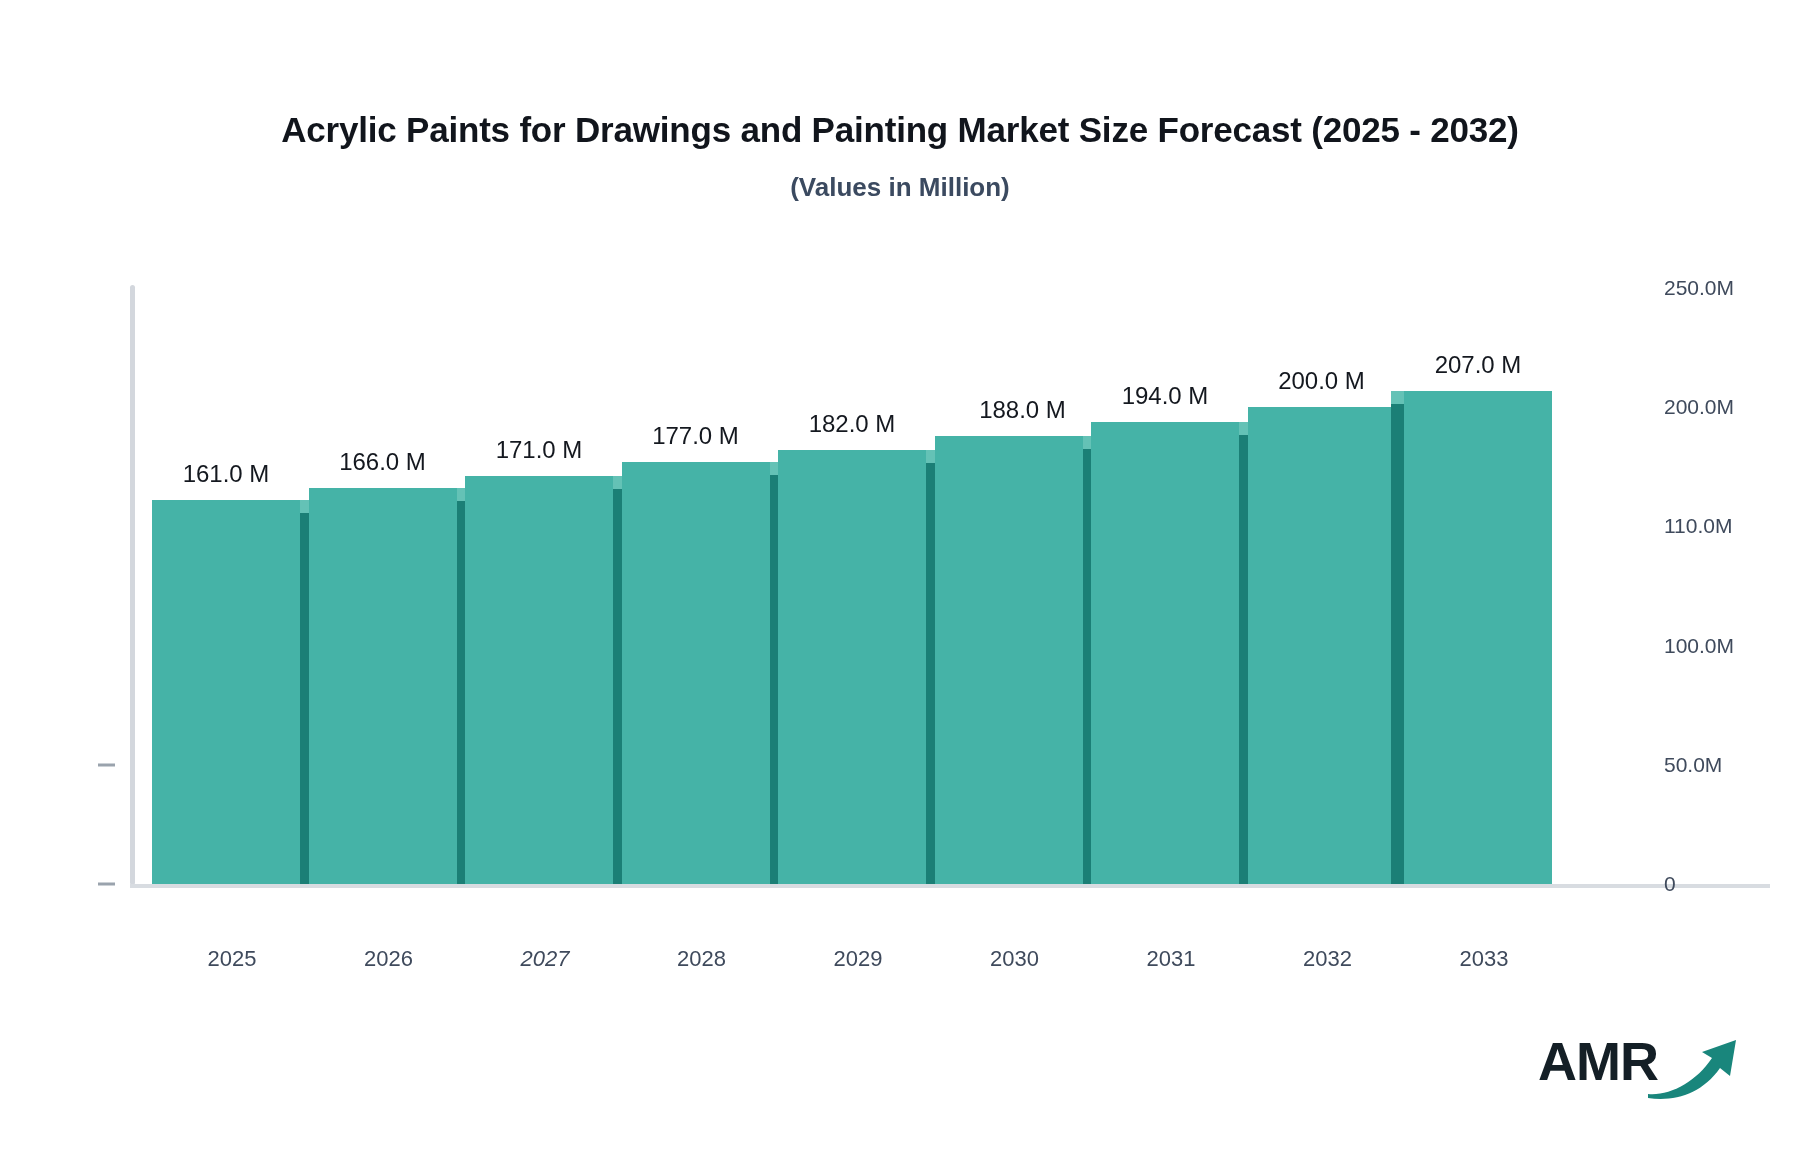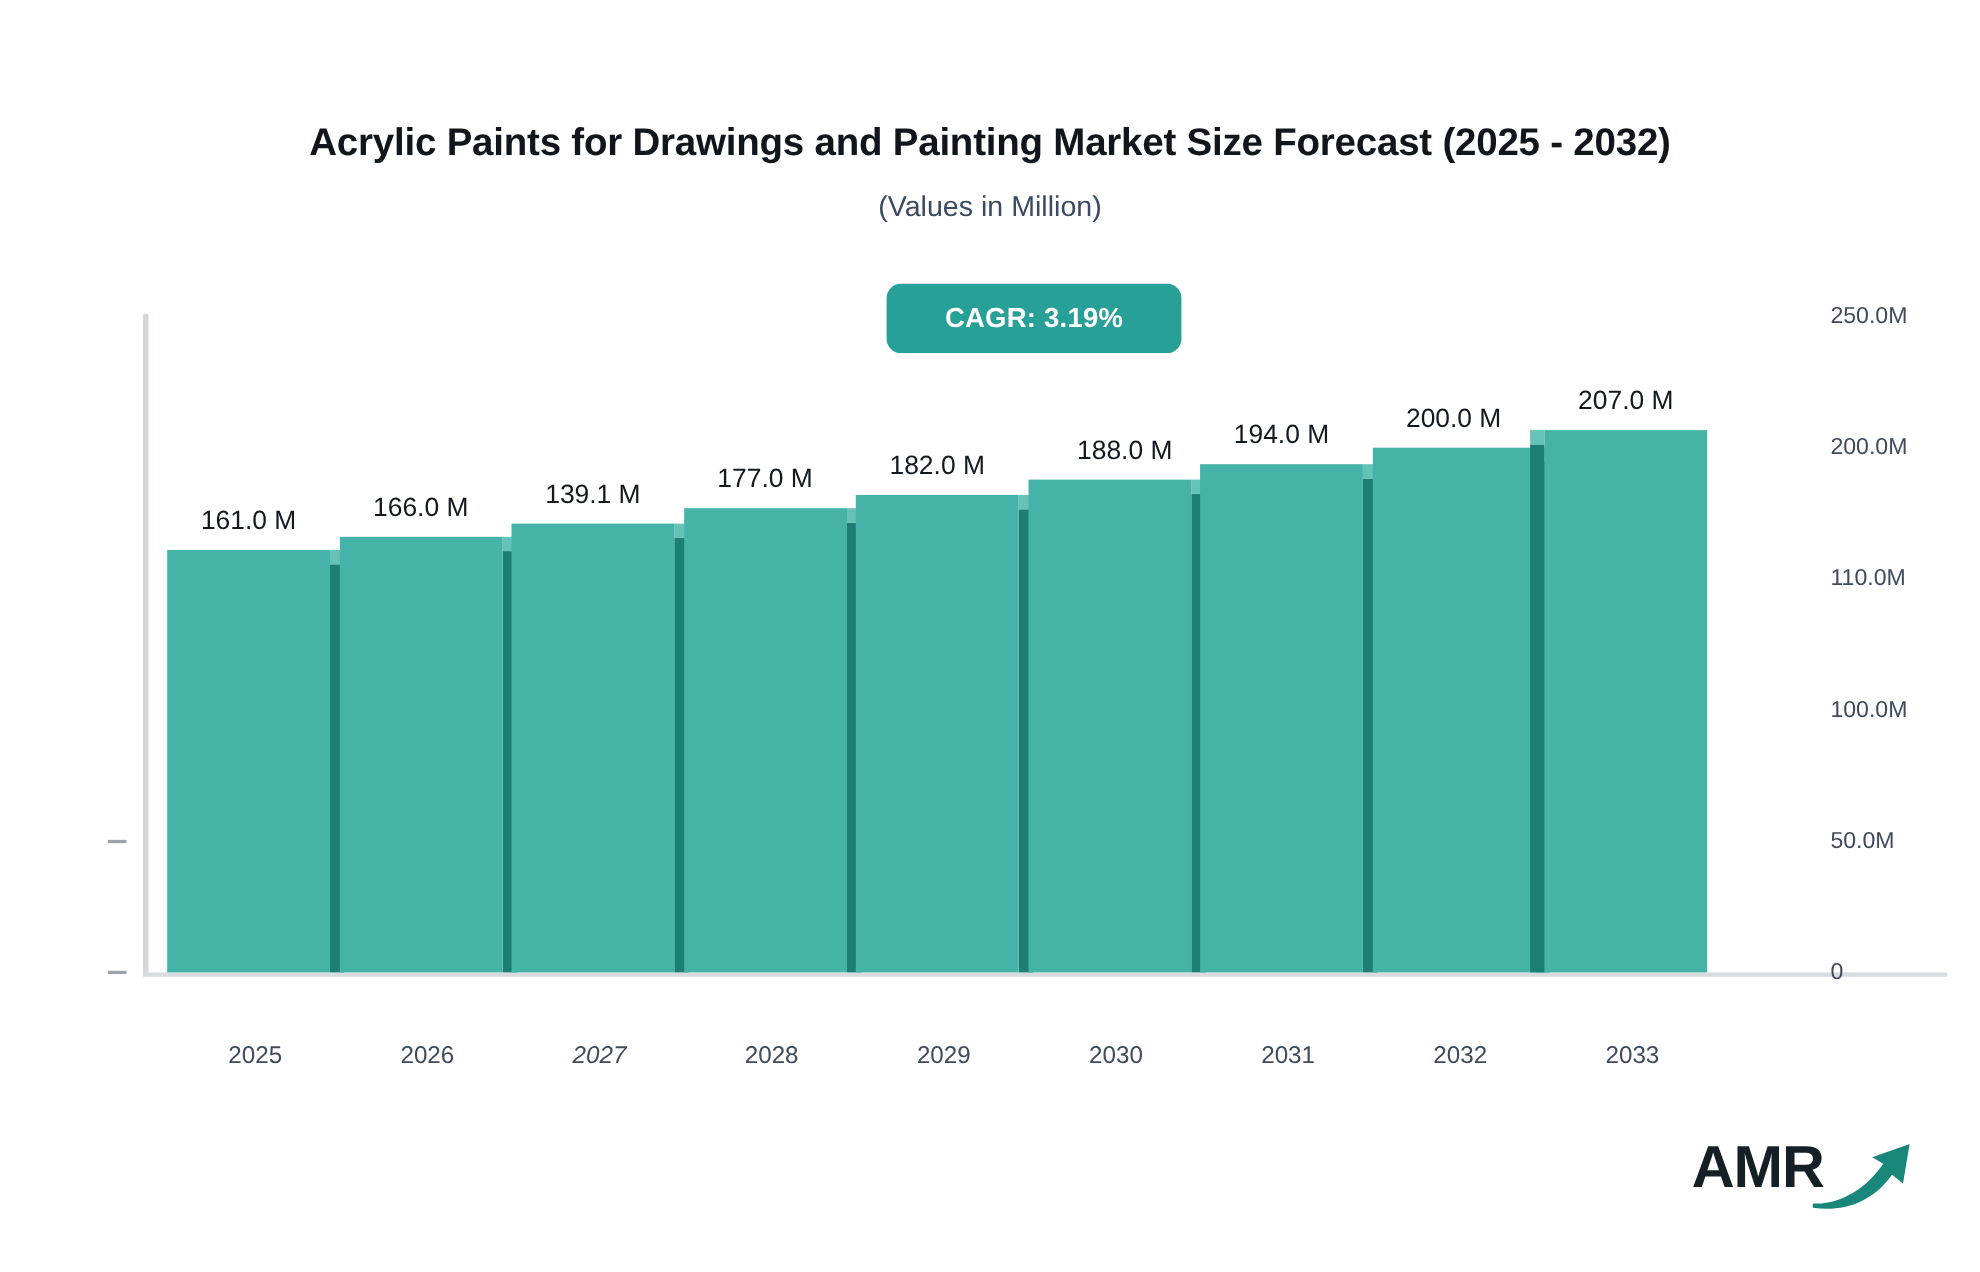--- a/index.html
+++ b/index.html
@@ -36,21 +36,21 @@
     letter-spacing: -0.2px;
     white-space: nowrap;
   }
   .chart-subtitle {
     position: absolute;
     left: 0;
     top: 172px;
     width: 1800px;
     text-align: center;
     font-size: 26px;
-    font-weight: normal;
+    font-weight: bold;
     color: #3b4a60;
   }
 
   
   .cagr-badge {
     position: absolute;
     left: 806px;
     top: 258px;
     width: 268px;
     height: 63px;
@@ -178,21 +178,20 @@
   }
 </style>
 </head>
 <body>
 
 <div id="page">
 
   <div class="chart-title">Acrylic Paints for Drawings and Painting Market Size Forecast (2025 - 2032)</div>
   <div class="chart-subtitle">(Values in Million)</div>
 
-  <div class="cagr-badge">CAGR: 3.19%</div>
 
   <div id="plot">
     <div class="y-axis-line"></div>
     <div class="x-axis-line"></div>
 
   <div class="y-label" style="top: 884px;">0</div>
       <div class="y-tick-dash" style="top: 884px;"></div>
       <div class="y-label" style="top: 764.8px;">50.0M</div>
       <div class="y-tick-dash" style="top: 764.8px;"></div>
       <div class="y-label" style="top: 645.6px;">100.0M</div>
@@ -210,21 +209,21 @@
         <div class="bar-side-right" style="left: 456.5px; top: 501.256px; width: 13px; height: 382.744px;"></div>
         <div class="bar-top" style="left: 456.5px; top: 488.256px; width: 13px; height: 13px;"></div>
         <div class="bar-front" style="left: 308.5px; top: 488.256px; width: 148px; height: 395.744px;"></div>
         <div class="bar-value" style="left: 382.5px; top: 448.256px;">166.0 M</div>
       </div>
       <div class="x-label" style="left: 388.5px;">2026</div>
       <div class="bar-group">
         <div class="bar-side-right" style="left: 613px; top: 489.336px; width: 13px; height: 394.664px;"></div>
         <div class="bar-top" style="left: 613px; top: 476.336px; width: 13px; height: 13px;"></div>
         <div class="bar-front" style="left: 465px; top: 476.336px; width: 148px; height: 407.664px;"></div>
-        <div class="bar-value" style="left: 539px; top: 436.336px;">139.1 M</div>
+        <div class="bar-value" style="left: 539px; top: 436.336px;">171.0 M</div>
       </div>
       <div class="x-label" style="left: 545px; font-style: italic;">2027</div>
       <div class="bar-group">
         <div class="bar-side-right" style="left: 769.5px; top: 475.032px; width: 13px; height: 408.968px;"></div>
         <div class="bar-top" style="left: 769.5px; top: 462.032px; width: 13px; height: 13px;"></div>
         <div class="bar-front" style="left: 621.5px; top: 462.032px; width: 148px; height: 421.968px;"></div>
         <div class="bar-value" style="left: 695.5px; top: 422.032px;">177.0 M</div>
       </div>
       <div class="x-label" style="left: 701.5px;">2028</div>
       <div class="bar-group">

